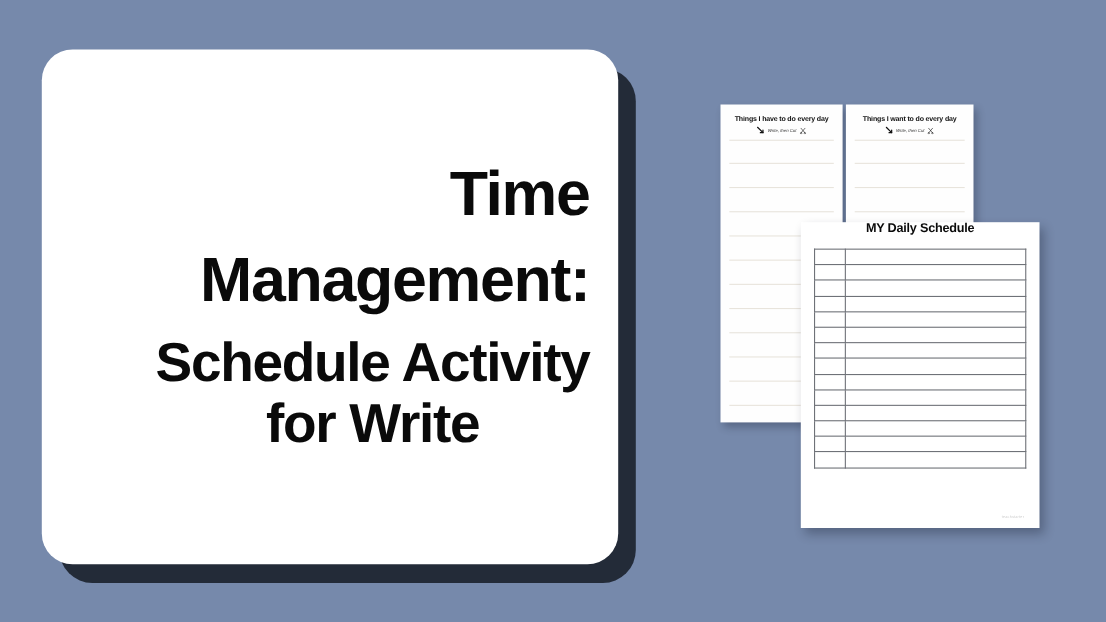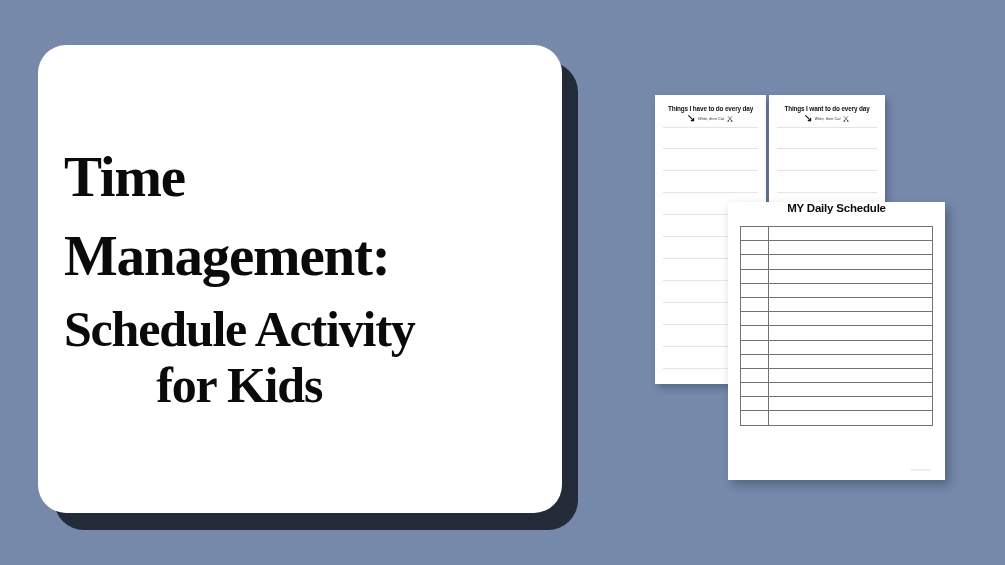--- a/index.html
+++ b/index.html
@@ -14,23 +14,22 @@
   #title-card-shadow {
     position:absolute; left:54px; top:62px;
     width:524px; height:468px;
     background:#232b38; border-radius:30px;
   }
   #title-card {
     position:absolute; left:38px; top:45px;
     width:524px; height:468px;
     background:#ffffff; border-radius:28px;
     display:flex; flex-direction:column;
-    align-items:flex-start; justify-content:center;
+    align-items:flex-end; justify-content:center;
     padding:0 26px;
-    font-family:Liberation Serif, serif;
   }
   .title-line {
     color:#0a0a0a;
     font-weight:700;
     letter-spacing:-1.2px;
     text-align:center;
     line-height:1.04;
     white-space:nowrap;
   }
   #title-1, #title-2 { font-size:57px; }
@@ -107,21 +106,21 @@
 </head>
 <body>
 
 <div id="title-card-shadow"></div>
 
 <div id="title-card">
   <div class="title-line" id="title-1">Time</div>
   <div class="title-line" id="title-2">Management:</div>
   <div id="subtitle-block">
     <div class="title-line" id="sub-1">Schedule Activity</div>
-    <div class="title-line" id="sub-2">for Kids</div>
+    <div class="title-line" id="sub-2">for Write</div>
   </div>
 </div>
 
 <div id="worksheets">
 
   <div class="back-sheet" id="sheet-have">
     <div class="sheet-title">Things I have to do every day</div>
     <div class="sheet-sub-row">
       <svg class="arrow-ico" viewBox="0 0 10 10">
         <path d="M1 1 L8 8" stroke="#111" stroke-width="1.6" fill="none" stroke-linecap="round"></path>

